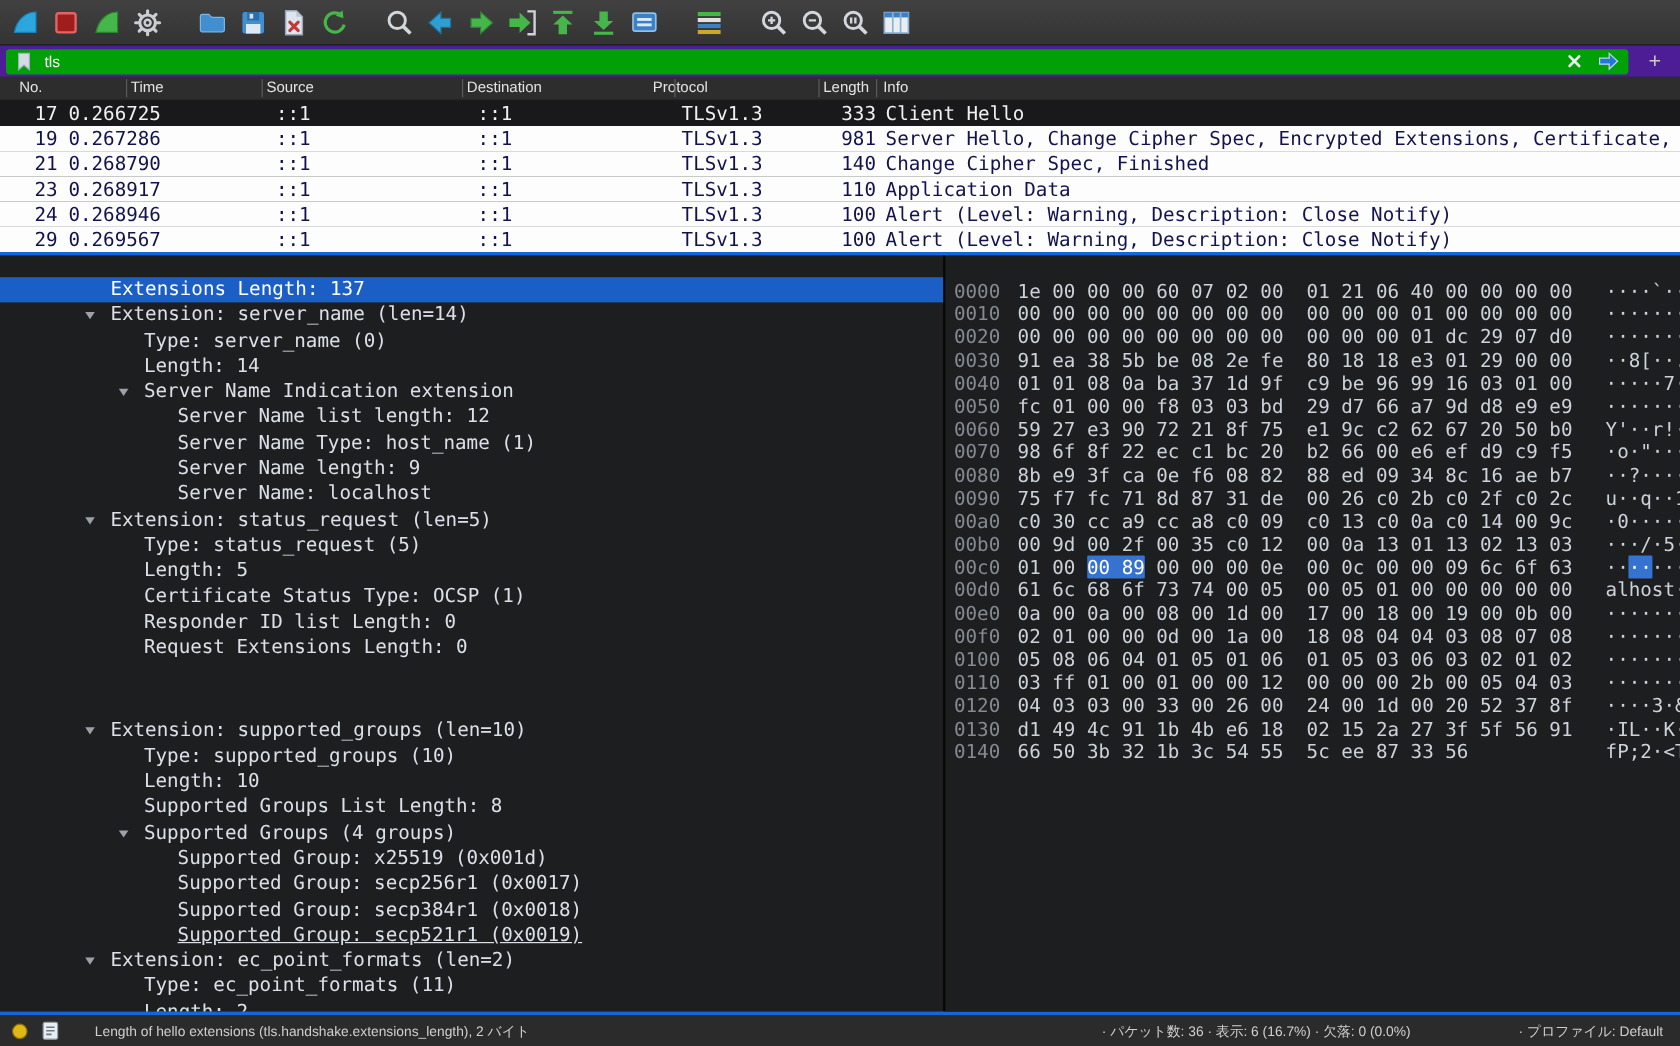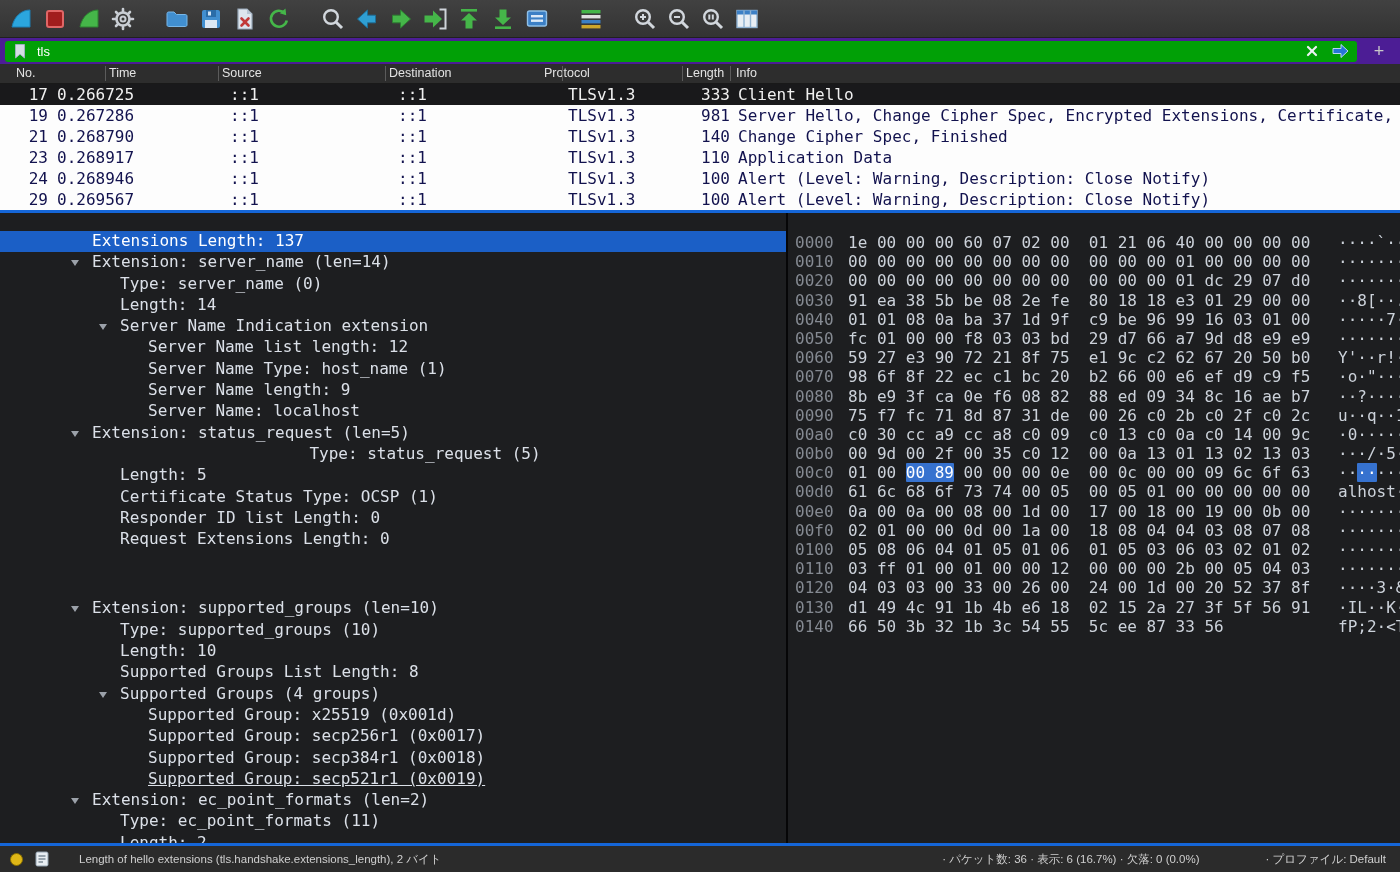--- a/index.html
+++ b/index.html
@@ -48,21 +48,21 @@
 
   .hexpane{flex:1;background:var(--pane-bg,#1d1e20);padding-top:20px;overflow:hidden;position:relative;}
   .hrow{height:19.2px;line-height:19.2px;font:16px "DejaVu Sans Mono",monospace;white-space:pre;color:var(--hex-fg,#ccd2da);}
   .hoff{display:inline-block;width:60px;padding-left:7px;color:var(--offset-fg,#858a92);box-sizing:border-box;}
   .hbytes{display:inline-block;width:490px;}
   .hsel{background:var(--hexsel-bg,#3672cf);color:#ffffff;border-radius:1px;}
 
   
   .statusbar{height:26px;flex:0 0 auto;background:#2b2b2b;display:flex;align-items:center;padding:0 10px;gap:10px;font-size:11.5px;color:#cfcfcf;}
   .expert{width:13px;height:13px;border-radius:50%;background:#dfb717;border:1px solid #8a7000;box-sizing:border-box;}
-  .sright{margin-left:auto;display:flex;gap:66px;padding-right:4px;white-space:nowrap;}
+  .sright{margin-left:auto;display:flex;gap:90px;padding-right:4px;white-space:nowrap;}
 </style>
 </head>
 <body>
 
 <div class="app">
 
   <div class="toolbar">
       <div class="tbtn">
         <svg width="26" height="26" viewBox="0 0 26 26">
           <path d="M4 21 C6 10 14 4 22 4 L22 21 Z" fill="#2ba6de" stroke="#1c7fb4" stroke-width="1"></path>
@@ -309,21 +309,21 @@
         <div class="drow dsel" style="padding-left: 92px;"><span>Extensions Length: 137</span></div>
         <div class="drow" style="padding-left: 92px;"><span class="tri" style="left: 71px;"></span><span>Extension: server_name (len=14)</span></div>
         <div class="drow" style="padding-left: 120px;"><span>Type: server_name (0)</span></div>
         <div class="drow" style="padding-left: 120px;"><span>Length: 14</span></div>
         <div class="drow" style="padding-left: 120px;"><span class="tri" style="left: 99px;"></span><span>Server Name Indication extension</span></div>
         <div class="drow" style="padding-left: 148px;"><span>Server Name list length: 12</span></div>
         <div class="drow" style="padding-left: 148px;"><span>Server Name Type: host_name (1)</span></div>
         <div class="drow" style="padding-left: 148px;"><span>Server Name length: 9</span></div>
         <div class="drow" style="padding-left: 148px;"><span>Server Name: localhost</span></div>
         <div class="drow" style="padding-left: 92px;"><span class="tri" style="left: 71px;"></span><span>Extension: status_request (len=5)</span></div>
-        <div class="drow" style="padding-left: 64px; text-align: center;"><span>Type: status_request (5)</span></div>
+        <div class="drow" style="padding-left: 120px;"><span>Type: status_request (5)</span></div>
         <div class="drow" style="padding-left: 120px;"><span>Length: 5</span></div>
         <div class="drow" style="padding-left: 120px;"><span>Certificate Status Type: OCSP (1)</span></div>
         <div class="drow" style="padding-left: 120px;"><span>Responder ID list Length: 0</span></div>
         <div class="drow" style="padding-left: 120px;"><span>Request Extensions Length: 0</span></div>
         <div class="drow" style="padding-left: 92px; margin-top: 48px;"><span class="tri" style="left: 71px;"></span><span>Extension: supported_groups (len=10)</span></div>
         <div class="drow" style="padding-left: 120px;"><span>Type: supported_groups (10)</span></div>
         <div class="drow" style="padding-left: 120px;"><span>Length: 10</span></div>
         <div class="drow" style="padding-left: 120px;"><span>Supported Groups List Length: 8</span></div>
         <div class="drow" style="padding-left: 120px;"><span class="tri" style="left: 99px;"></span><span>Supported Groups (4 groups)</span></div>
         <div class="drow" style="padding-left: 148px;"><span>Supported Group: x25519 (0x001d)</span></div>

